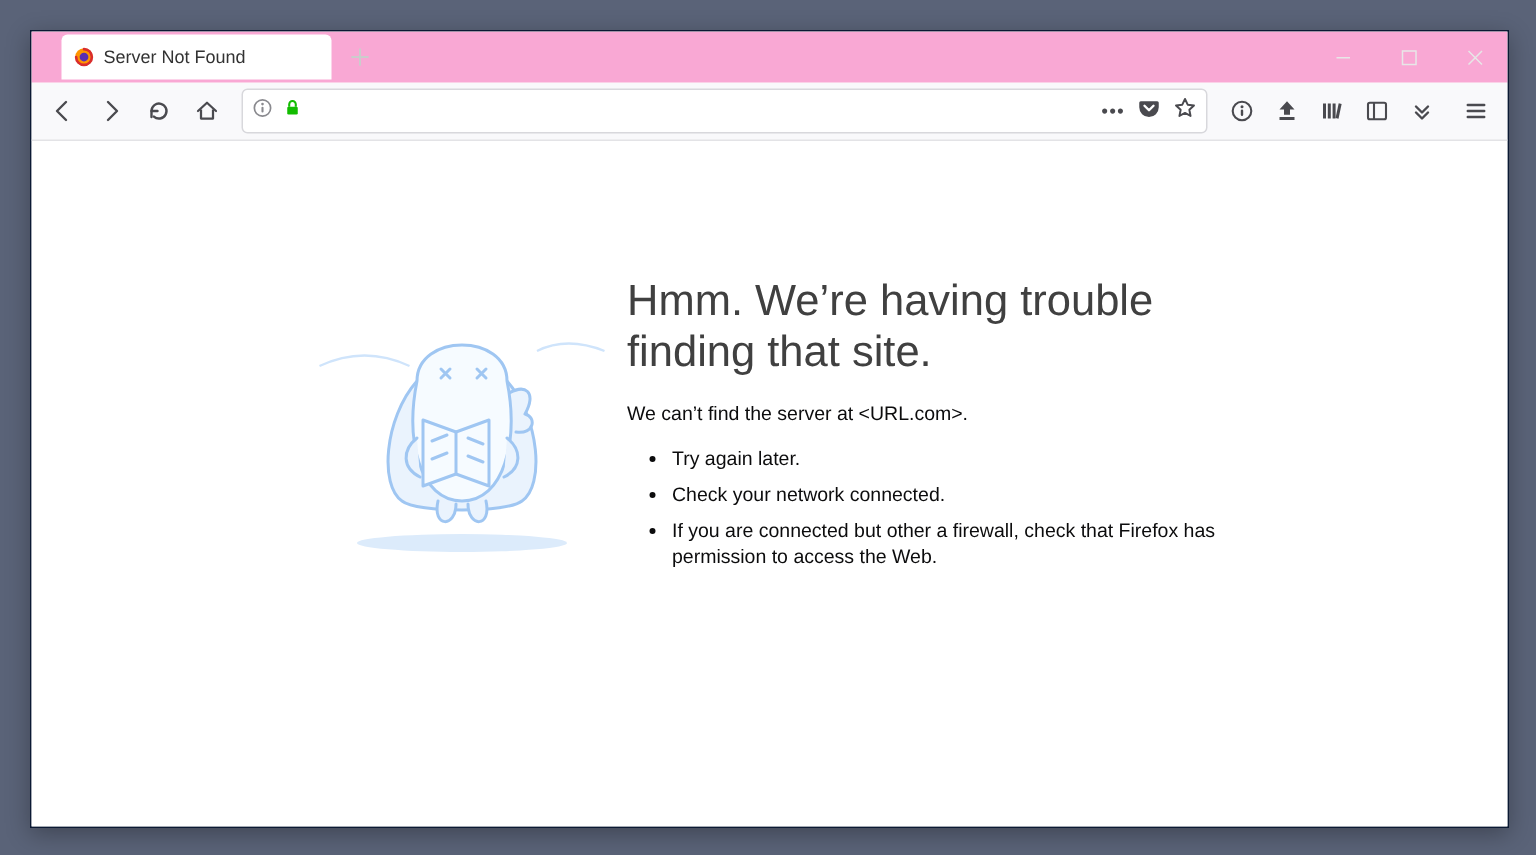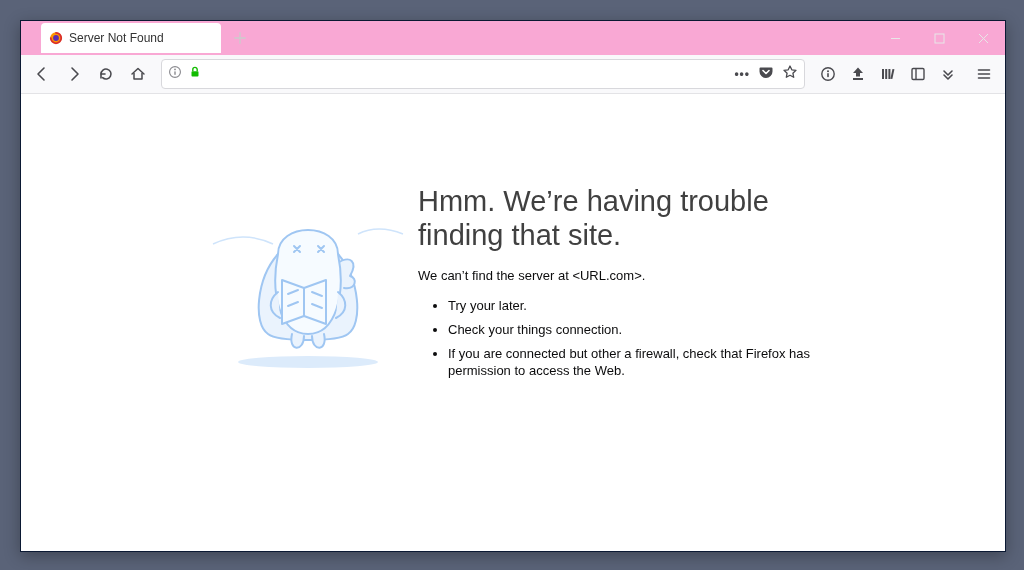--- a/index.html
+++ b/index.html
@@ -273,21 +273,21 @@
           <g stroke="#cfe4fb" stroke-width="1.5" fill="none">
             <path d="M5 60 q30 -14 60 0"></path>
             <path d="M150 50 q20 -10 45 0"></path>
           </g>
         </svg>
       </div>
       <div class="text">
         <h1>Hmm. We’re having trouble finding that site.</h1>
         <p class="msg">We can’t find the server at &lt;URL.com&gt;.</p>
         <ul class="tips">
-          <li>Try your later.</li>
-          <li>Check your things connection.</li>
+          <li>Try again later.</li>
+          <li>Check your network connected.</li>
           <li>If you are connected but other a firewall, check that Firefox has permission to access the Web.</li>
         </ul>
       </div>
     </div>
   </div>
 
 </div>
 
 </body></html>

